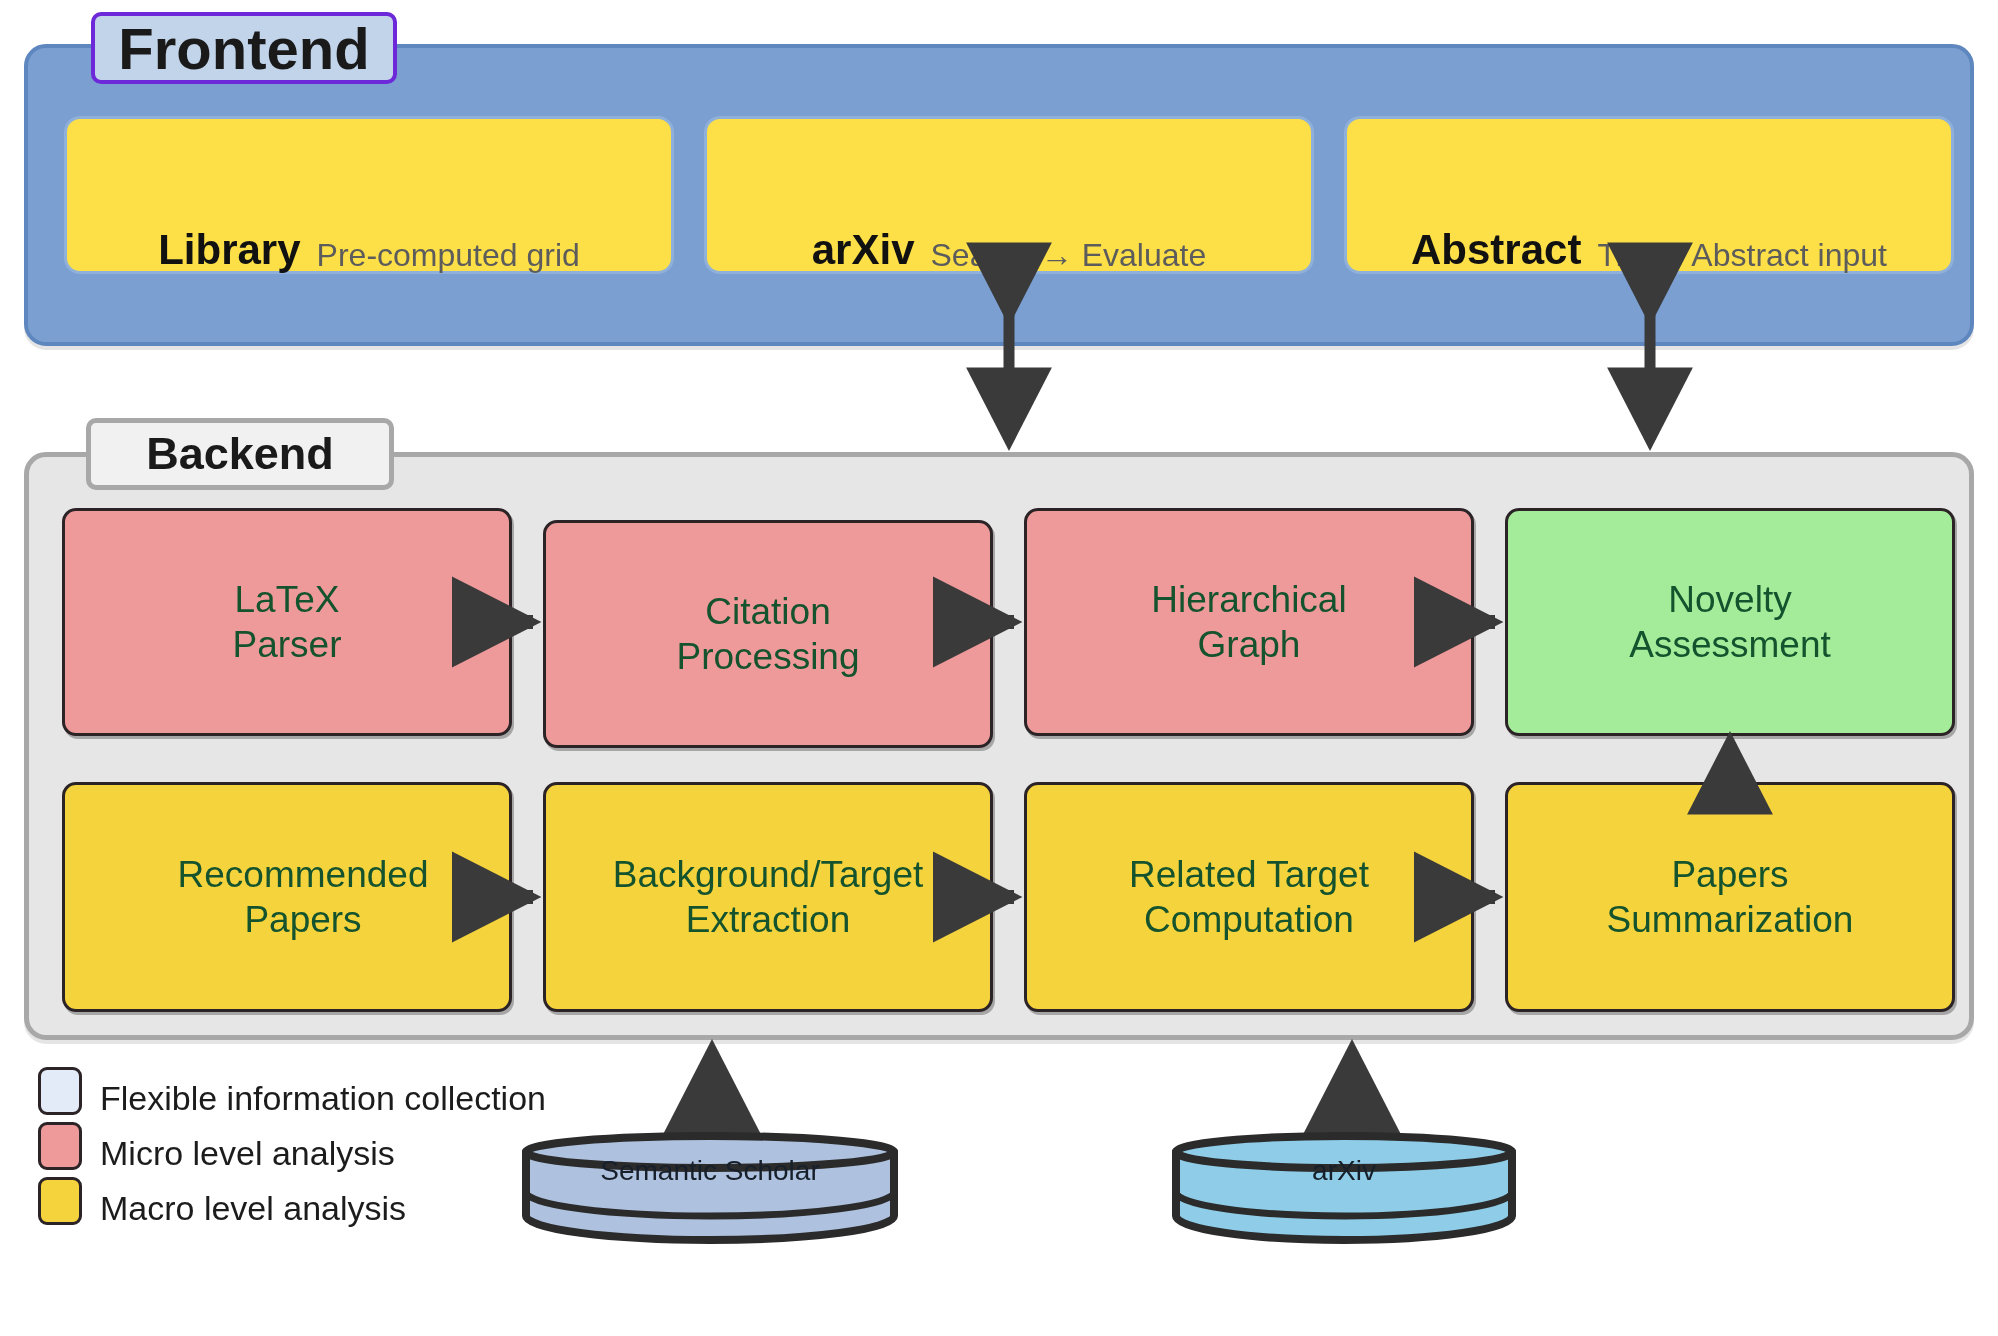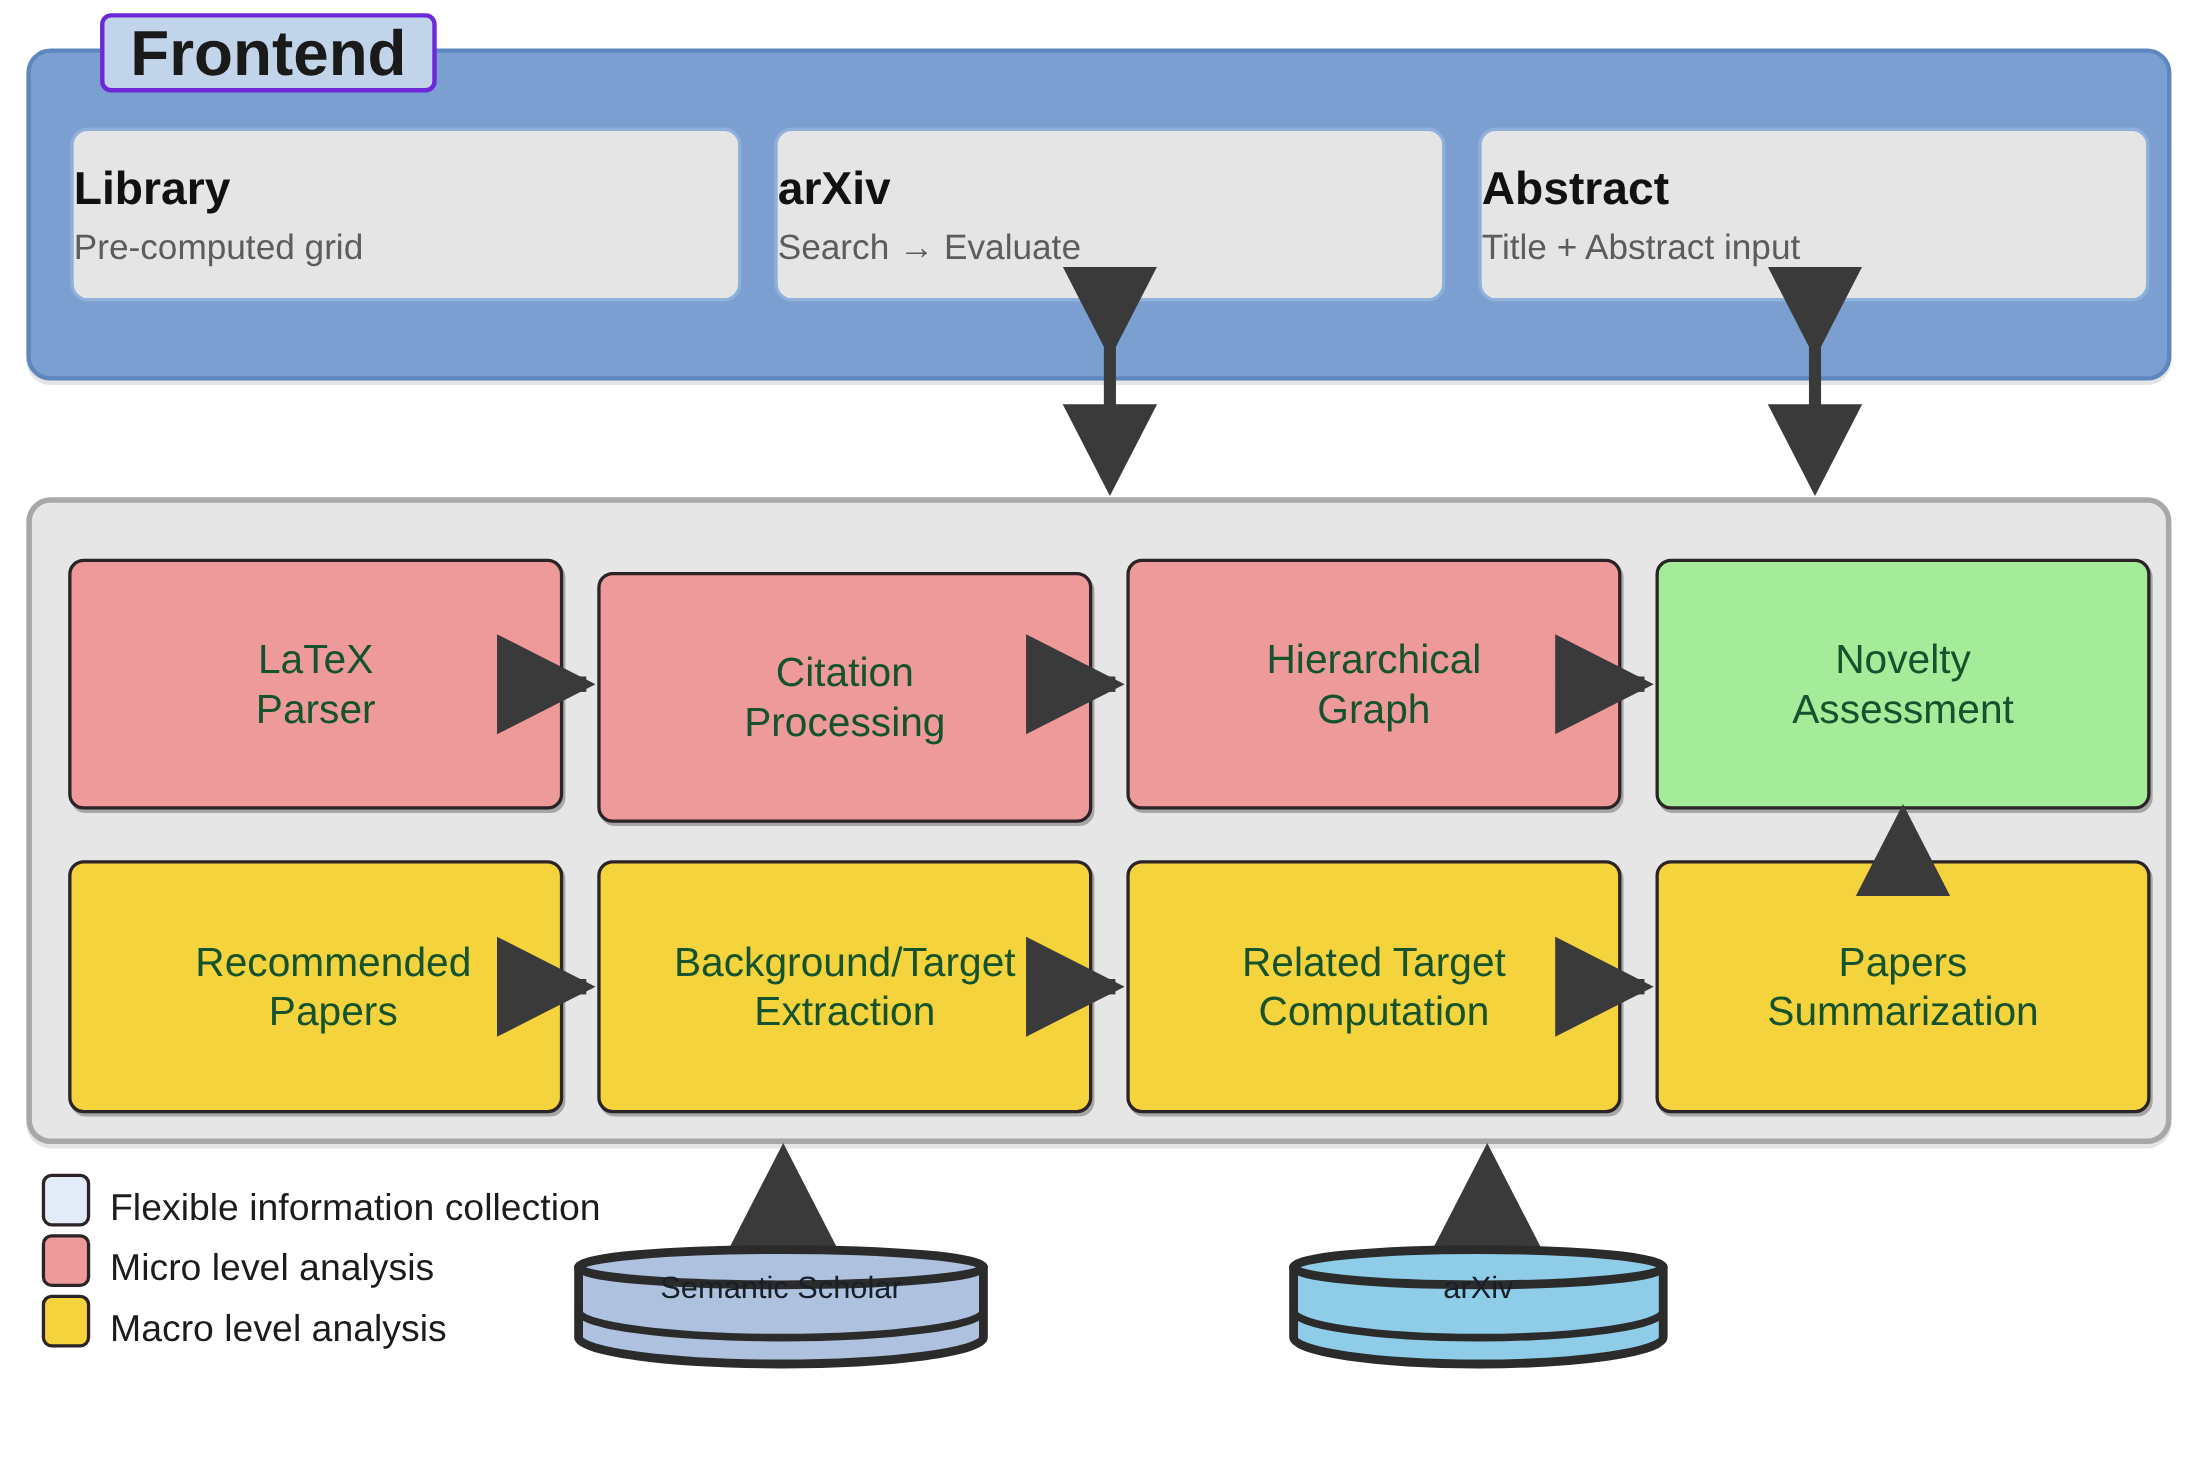--- a/index.html
+++ b/index.html
@@ -26,23 +26,23 @@
     background:#7b9fd1;border:4px solid #5f87bf;
     box-shadow:0 4px 0 rgba(0,0,0,.10);
   }
   #frontend-tab{
     left:91px;top:12px;width:306px;height:72px;
     background:#c2d4ea;border:4px solid #6d28d9;
     font-size:58px;
   }
   .fe-card{
     position:absolute;top:116px;height:158px;
-    background:#e5e5e5;border:3px solid #8fb0da;border-radius:16px;
+    background:#fde047;border:3px solid #8fb0da;border-radius:16px;
     box-sizing:border-box;
-    display:flex;flex-direction:column;align-items:flex-start;justify-content:center;
+    display:flex;align-items:flex-end;justify-content:center;
     gap:16px;
   }
   .fe-title{font-size:42px;font-weight:bold;color:#111;line-height:1;}
   .fe-sub{font-size:32px;color:#5c5c5c;line-height:1;}
 
   
   #backend-panel{
     left:24px;top:452px;width:1950px;height:588px;
     background:#e6e6e6;border:5px solid #a8a8a8;
     box-shadow:0 4px 0 rgba(0,0,0,.10);
@@ -103,20 +103,21 @@
     <span class="fe-sub">Search → Evaluate</span>
   </div>
 
   <div class="fe-card" id="fe-card-2" style="left:1344px;width:610px;">
     <span class="fe-title">Abstract</span>
     <span class="fe-sub">Title + Abstract input</span>
   </div>
 
   <div class="panel" id="backend-panel"></div>
 
+  <div class="panel-tab" id="backend-tab">Backend</div>
 
   <div class="node pink" style="left:62px;top:508px;width:450px;height:228px;">
     <span>
       <span>LaTeX</span><br><span>Parser</span>
     </span>
   </div>
   <div class="node pink" style="left:543px;top:508px;width:450px;height:228px;margin-top:12px;">
     <span>
       <span>Citation</span><br><span>Processing</span>
     </span>

